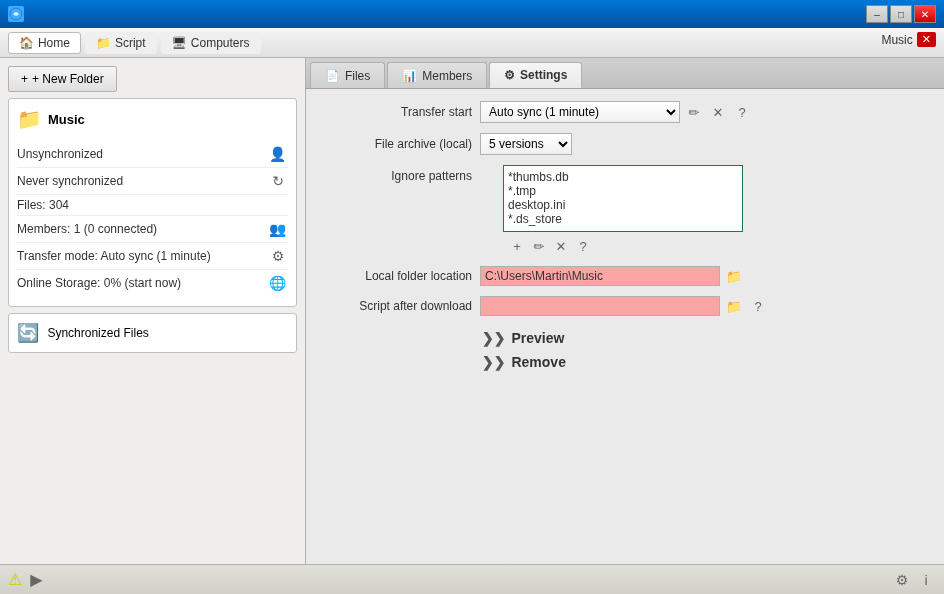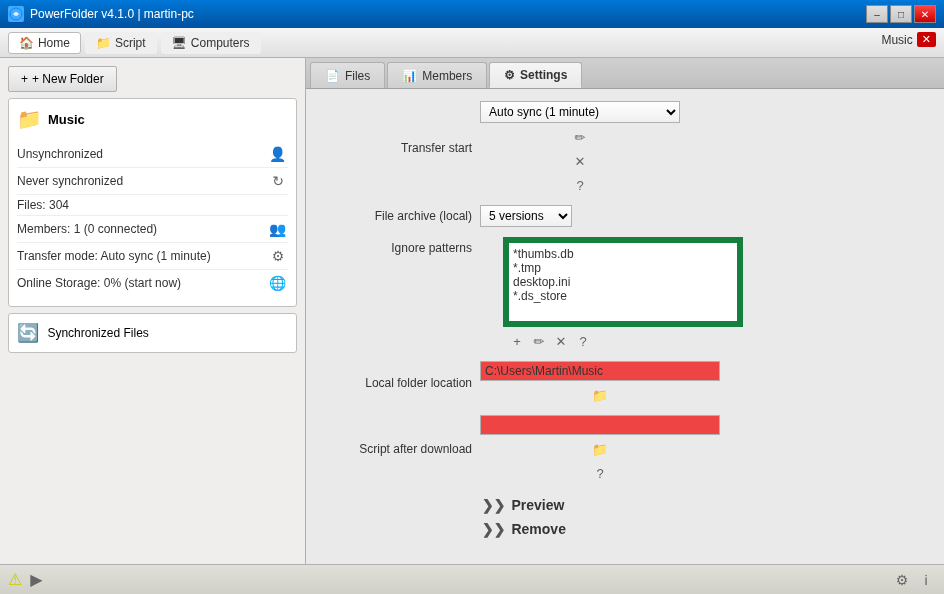--- a/index.html
+++ b/index.html
@@ -164,54 +164,54 @@
       align-items: center;
       margin-bottom: 10px;
       gap: 8px;
     }
     .settings-label {
       width: 150px;
       text-align: right;
       color: #333;
       font-size: 12px;
     }
-    .settings-control { display: flex; align-items: center; gap: 4px; flex-direction: column; }
+    .settings-control { display: flex; align-items: center; gap: 4px; }
 
     select {
       background: linear-gradient(to bottom, #fff, #f0f0f0);
       border: 1px solid #b0b0b0;
       padding: 2px 4px;
       font-size: 12px;
       cursor: pointer;
     }
 
     .icon-btn {
       width: 20px; height: 20px;
       background: none; border: none;
       cursor: pointer;
       display: flex; align-items: center; justify-content: center;
       color: #666;
       font-size: 13px;
     }
 
     .text-area-field {
       width: 240px;
-      height: 90px;
+      height: 67px;
       background: white;
-      border: 6px solid #15803d;
+      border: 1px solid #15803d;
       padding: 4px;
       font-size: 12px;
       font-family: Arial, sans-serif;
       resize: none;
       color: #333;
     }
 
     .text-input-field {
       width: 240px;
-      background: #ef4444;
+      background: #fca5a5;
       border: 1px solid #b0b0b0;
       padding: 2px 4px;
       font-size: 12px;
       color: #333;
     }
 
     .icon-toolbar {
       display: flex;
       gap: 2px;
       margin-left: 4px;
@@ -259,21 +259,20 @@
 <body>
 
 <div class="title-bar">
   <div class="title-bar-left">
     <div class="title-bar-icon">
       <svg width="14" height="14" viewBox="0 0 14 14">
         <circle cx="7" cy="7" r="6" fill="#4af" stroke="#08f" stroke-width="1"></circle>
         <path d="M4 7 Q7 3 10 7 Q7 11 4 7" fill="white" opacity="0.8"></path>
       </svg>
     </div>
-    <span>PowerFolder v4.1.0 | martin-pc</span>
   </div>
   <div class="title-bar-controls">
     <button class="title-btn">–</button>
     <button class="title-btn">□</button>
     <button class="title-btn close">✕</button>
   </div>
 </div>
 
 <div class="menu-bar" style="position:relative;">
   <button class="menu-item active">

